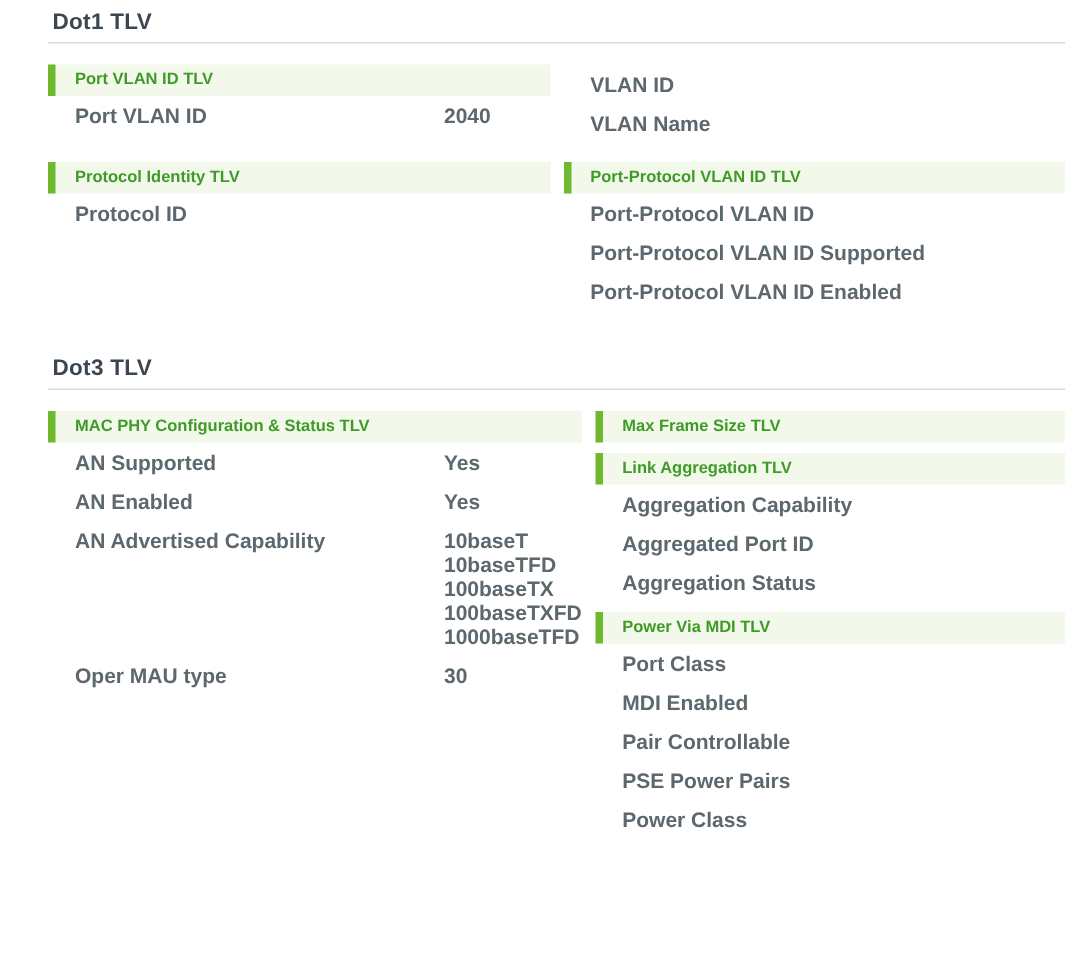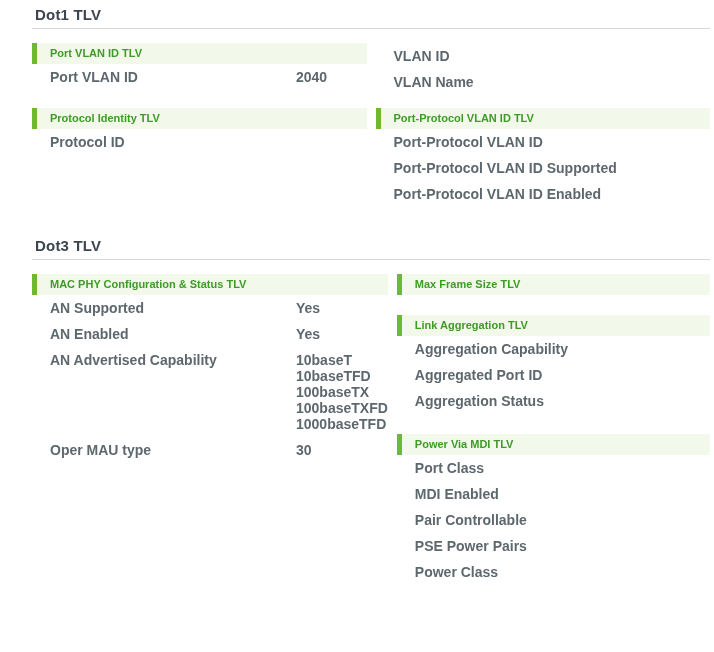--- a/index.html
+++ b/index.html
@@ -19,21 +19,21 @@
   }
   .rule {
     border: none; border-top: 1px solid #d8d8d8;
     margin: 6px 0 14px 0;
   }
 
   .grid {
     display: grid; grid-template-columns: 1fr 1fr;
     column-gap: 9px; row-gap: 13px; align-items: start;
   }
-  .stack { display: flex; flex-direction: column; gap: 20px; }
+  .stack { display: flex; flex-direction: column; gap: 7px; }
 
   .panel { background: #ffffff; }
   .panel-header {
     display: flex; align-items: stretch;
     background: var(--header-bg, #f2f8ea);
     min-height: 21px;
   }
   .accent-bar { flex: 0 0 5px; background: var(--accent, #6eb92d); }
   .panel-title {
     font-size: 11px; line-height: 15px; font-weight: bold;

